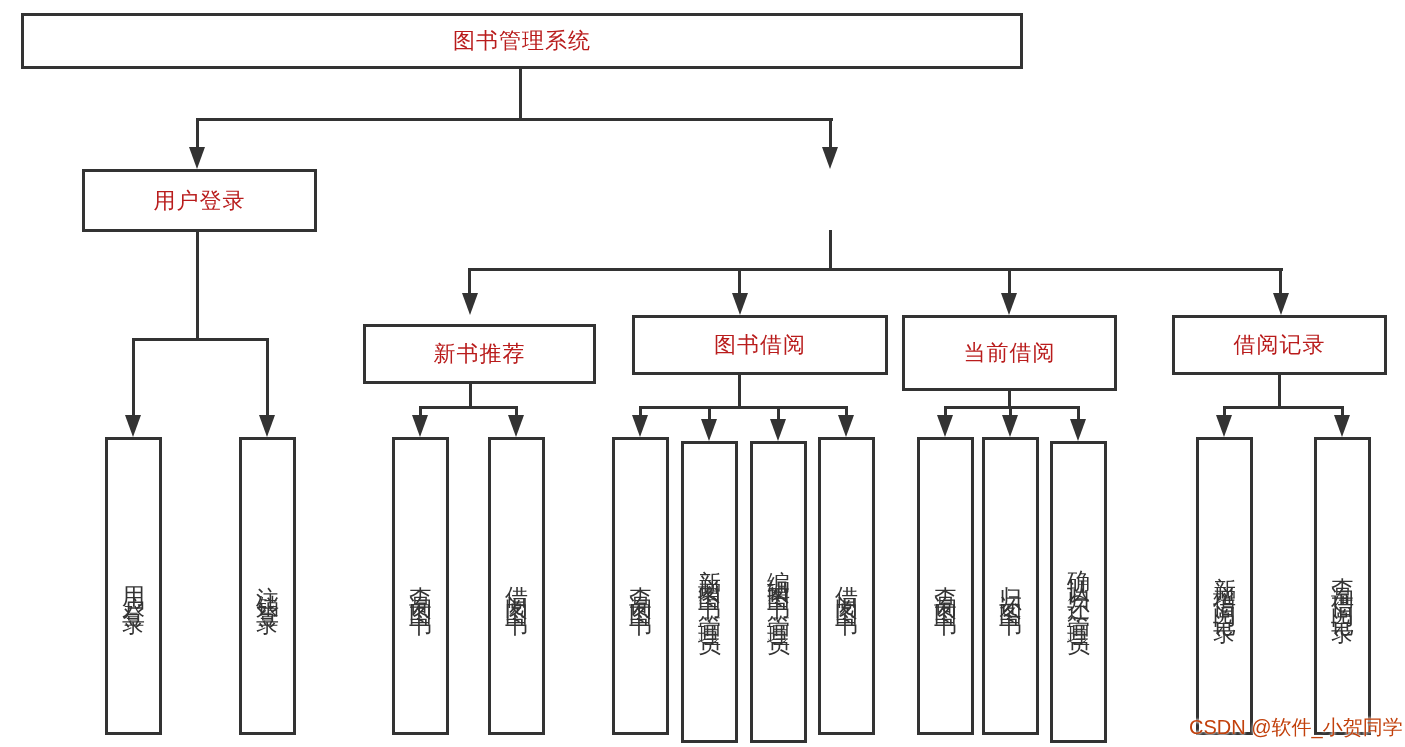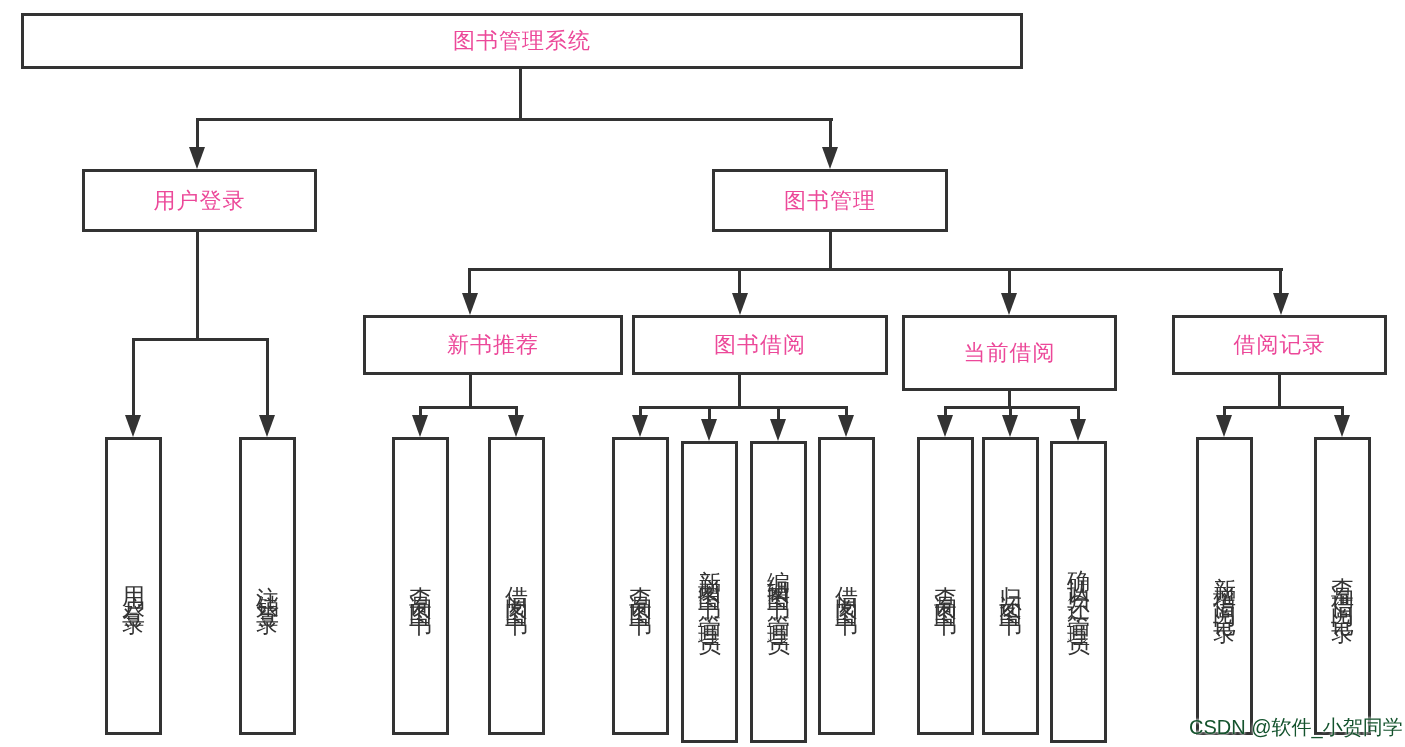--- a/index.html
+++ b/index.html
@@ -5,55 +5,52 @@
   html,body{margin:0;padding:0;background:#fff;}
   .canvas{
     position:relative;width:1405px;height:747px;background:#ffffff;
     font-family:"Liberation Sans","DejaVu Sans",sans-serif;overflow:hidden;
   }
   .box{
     position:absolute;border:3px solid #333333;background:#ffffff;
     box-sizing:border-box;display:flex;align-items:center;justify-content:center;
     z-index:2;
   }
-  .hlabel{font-size:22px;color:#ec4899;letter-spacing:1px;white-space:nowrap;}
+  .hlabel{font-size:22px;color:#b91c1c;letter-spacing:1px;white-space:nowrap;}
   .vlabel{
     writing-mode:vertical-rl;text-orientation:mixed;
     font-size:23px;color:#333333;letter-spacing:9px;line-height:1;
   }
   .vline{position:absolute;width:3px;background:#333333;z-index:1;}
   .hline{position:absolute;height:3px;background:#333333;z-index:1;}
   .arr{
     position:absolute;width:0;height:0;z-index:1;
     border-left:8px solid transparent;border-right:8px solid transparent;
     border-top:22px solid #333333;
   }
   .watermark{
     position:absolute;left:1189px;top:714px;z-index:10;
-    font-size:20px;color:#14532d;white-space:nowrap;
+    font-size:20px;color:#c2410c;white-space:nowrap;
     text-shadow:0 0 3px #ffffff,0 0 3px #ffffff;
   }
 </style>
 </head>
 <body>
 
 <div class="canvas">
 
   <div class="box" style="left:21px;top:13px;width:1002px;height:56px">
     <span class="hlabel">图书管理系统</span>
   </div>
 
   <div class="box" style="left:82px;top:169px;width:235px;height:63px">
     <span class="hlabel">用户登录</span>
   </div>
-  <div class="box" style="left:712px;top:169px;width:236px;height:63px">
-    <span class="hlabel">图书管理</span>
-  </div>
 
-  <div class="box" style="left:363px;top:315px;width:260px;height:60px">
+  <div class="box" style="left:363px;top:324px;width:233px;height:60px">
     <span class="hlabel">新书推荐</span>
   </div>
   <div class="box" style="left:632px;top:315px;width:256px;height:60px">
     <span class="hlabel">图书借阅</span>
   </div>
   <div class="box" style="left:902px;top:315px;width:215px;height:76px">
     <span class="hlabel">当前借阅</span>
   </div>
   <div class="box" style="left:1172px;top:315px;width:215px;height:60px">
     <span class="hlabel">借阅记录</span>

